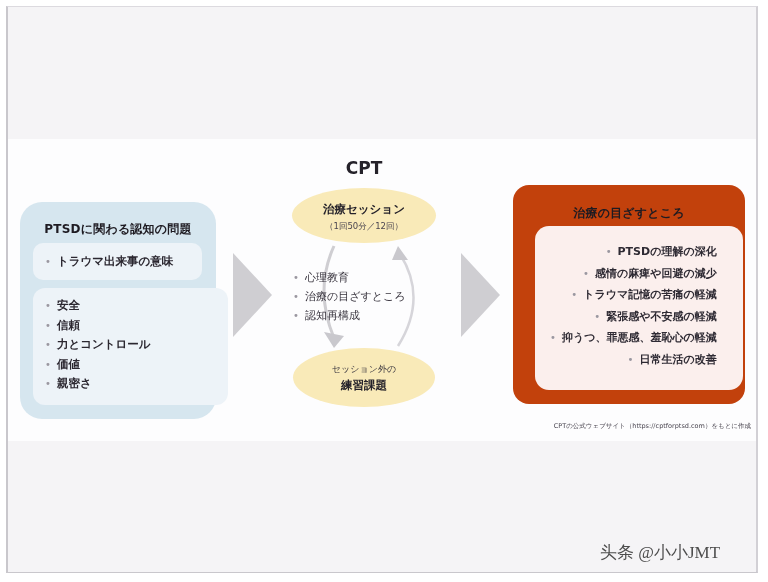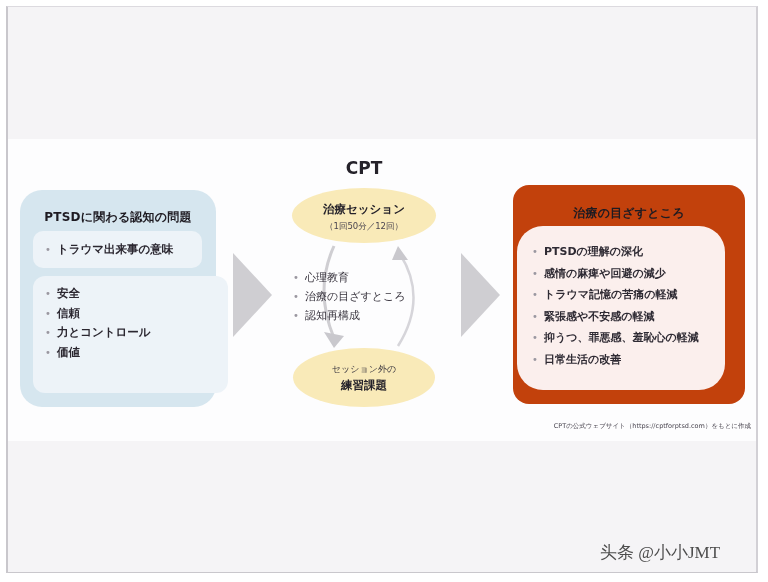--- a/index.html
+++ b/index.html
@@ -11,21 +11,21 @@
     border-left: 2px solid #c9c7cc; border-top: 1px solid #dcdadf;
     border-right: 2px solid #d2d0d5; border-bottom: 2px solid #c9c7cc;
     background: #f5f4f6;
   }
   .band-top { position: absolute; left: 0; top: 0; width: 100%; height: 132px; background: #f5f4f6; }
   .band-mid { position: absolute; left: 0; top: 132px; width: 100%; height: 302px; background: #fdfdfe; }
   .band-bot { position: absolute; left: 0; top: 434px; width: 100%; height: 131px; background: #f5f4f6; }
 
   
   .box-left {
-    position: absolute; left: 20px; top: 190px; width: 196px; height: 217px;
+    position: absolute; left: 20px; top: 202px; width: 196px; height: 217px;
     background: #d6e6ef; border-radius: 22px;
   }
   .box-title {
     position: absolute; left: 0; width: 100%; text-align: center;
     font-size: 12px; font-weight: bold; color: #1e1b22; letter-spacing: 0.2px;
   }
   .box-left .box-title { top: 19px; }
   .panel-l1 {
     position: absolute; left: 13px; top: 41px; width: 169px; height: 37px;
     background: #edf3f8; border-radius: 10px;
@@ -73,22 +73,22 @@
 
   .cycle-svg { position: absolute; left: 300px; top: 240px; width: 140px; height: 112px; }
 
   
   .box-right {
     position: absolute; left: 513px; top: 185px; width: 232px; height: 219px;
     background: #c2410c; border-radius: 16px;
   }
   .box-right .box-title { top: 20px; }
   .panel-r {
-    position: absolute; left: 4px; top: 41px; width: 208px; height: 164px;
-    background: #fbefed; border-radius: 26px;
+    position: absolute; left: 22px; top: 41px; width: 208px; height: 164px;
+    background: #fbefed; border-radius: 14px; text-align: right;
   }
   .panel-r .list { top: 15px; left: 15px; }
   .panel-r .list li { font-size: 11px; line-height: 21.6px; font-weight: bold; color: #2e2a33; }
 
   .source {
     position: absolute; left: 489px; top: 422px; width: 262px; font-size: 6.5px; color: #4a4650;
     white-space: nowrap; text-align: right;
   }
   .watermark {
     position: absolute; left: 600px; top: 541px; font-size: 17px; color: #4d4d4d;
@@ -110,20 +110,21 @@
     <ul class="list">
       <li><span class="dot">•</span><span>トラウマ出来事の意味</span></li>
     </ul>
   </div>
   <div class="panel-l2">
     <ul class="list">
       <li><span class="dot">•</span><span>安全</span></li>
       <li><span class="dot">•</span><span>信頼</span></li>
       <li><span class="dot">•</span><span>力とコントロール</span></li>
       <li><span class="dot">•</span><span>価値</span></li>
+      <li><span class="dot">•</span><span>親密さ</span></li>
     </ul>
   </div>
 </div>
 
 <div class="tri tri-1"></div>
 
 <div class="cpt-title">CPT</div>
 
 <div class="ellipse ell-top">
   <div class="e-main">治療セッション</div>

